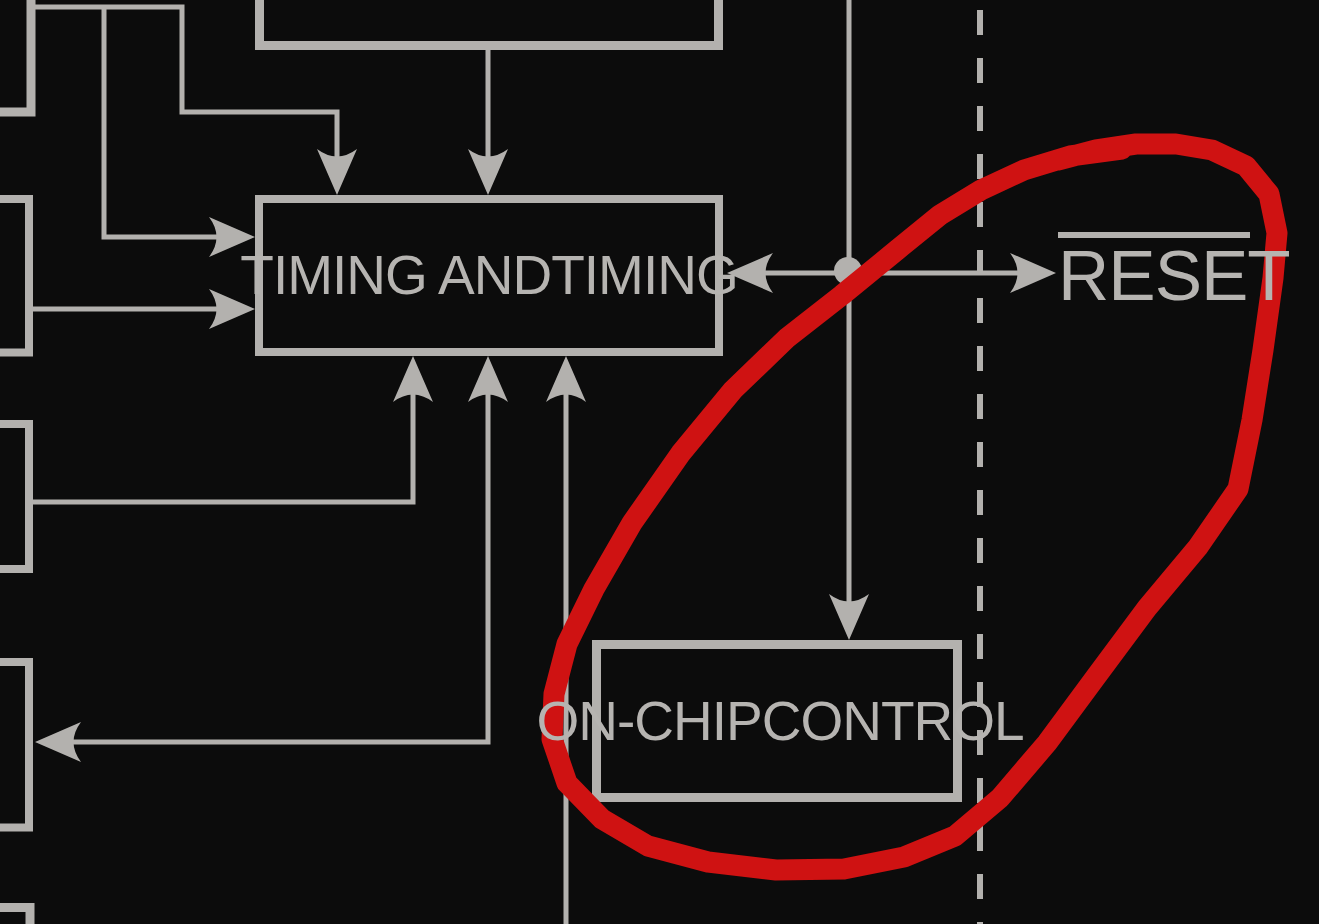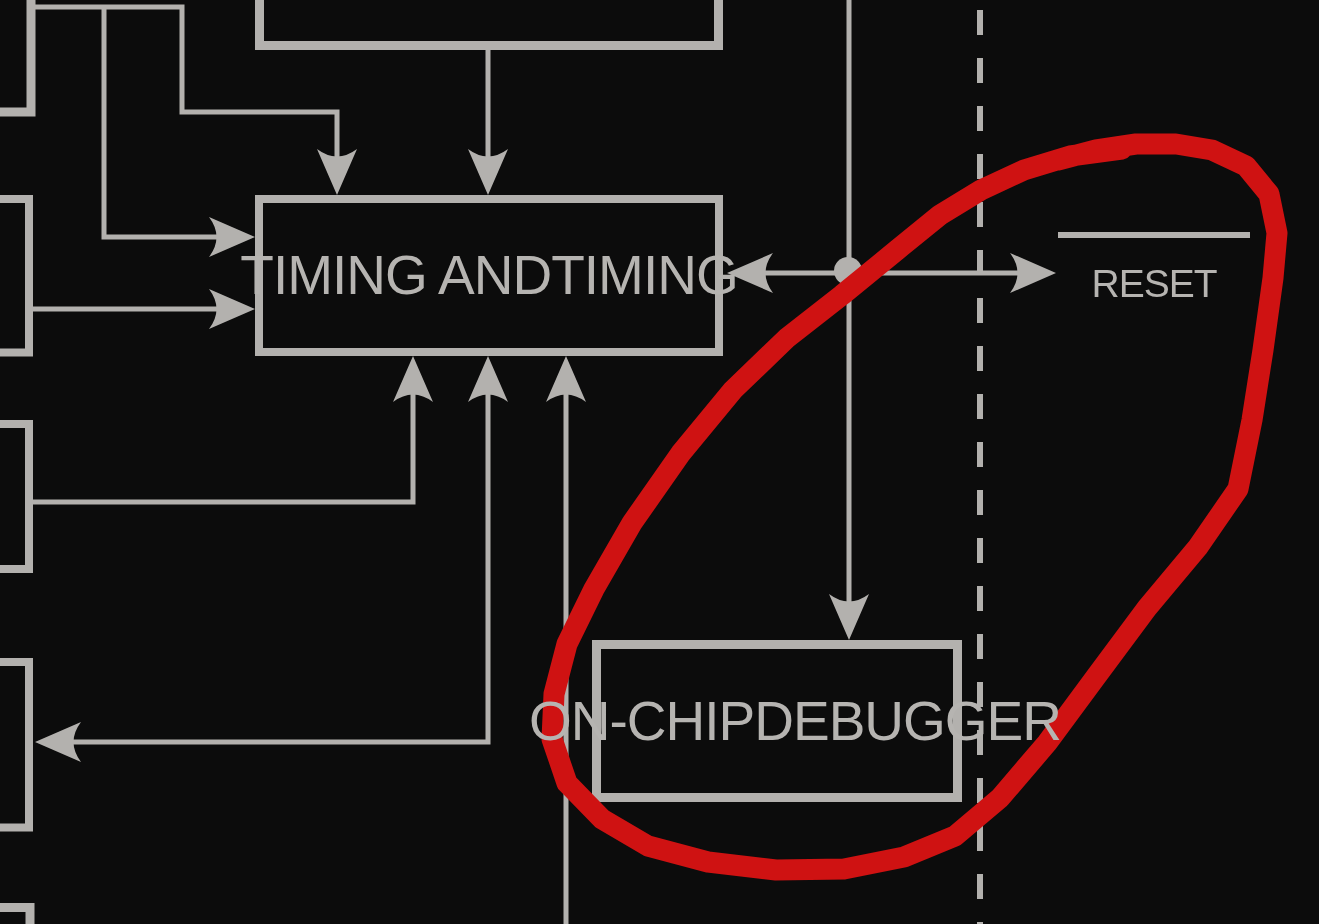--- a/index.html
+++ b/index.html
@@ -20,24 +20,24 @@
   .blocklabel{
     position:absolute;
     display:flex;flex-direction:row;align-items:center;justify-content:center;
     color:var(--text);
     font-size:55px;line-height:65px;letter-spacing:-1px;
     text-align:center;white-space:nowrap;
   }
   .pinlabel{
     position:absolute;
     color:var(--text);
-    font-size:39px;line-height:60px;letter-spacing:-1px;
+    font-size:71px;line-height:60px;letter-spacing:-1px;
     text-align:center;white-space:nowrap;
     border-top:6px solid var(--gray);
-    padding-top:16px;
+    padding-top:8px;
   }
 </style>
 </head>
 <body>
 
 <div class="canvas">
 
   <svg width="1319" height="924" viewBox="0 0 1319 924">
     <defs>
 
@@ -91,22 +91,22 @@
              L904 857 L955 836 L1000 798 L1047 743 L1095 678 L1147 608
              L1198 547 L1238 489 L1252 420 L1263 350 L1273 278 L1277 233
              L1269 194 L1246 166 L1212 150 L1176 144 L1136 144 L1096 150 L1058 160" fill="none" stroke="var(--red)" stroke-width="21" stroke-linecap="round" stroke-linejoin="round"></path>
   </svg>
 
   <div class="blocklabel" style="left:263px;top:203px;width:452px;height:145px;">
     <span>TIMING AND</span>
     <span>TIMING</span>
   </div>
 
-  <div class="blocklabel" style="left:619px;top:649px;width:352px;height:144px;">
+  <div class="blocklabel" style="left:604px;top:649px;width:352px;height:144px;">
     <span>ON-CHIP</span>
-    <span>DEBUGGER</span>
+    <span>CONTROL</span>
   </div>
 
   <div class="pinlabel" style="left:1058px;top:232px;width:192px;">
     <span>RESET</span>
   </div>
 
 </div>
 
 </body></html>

